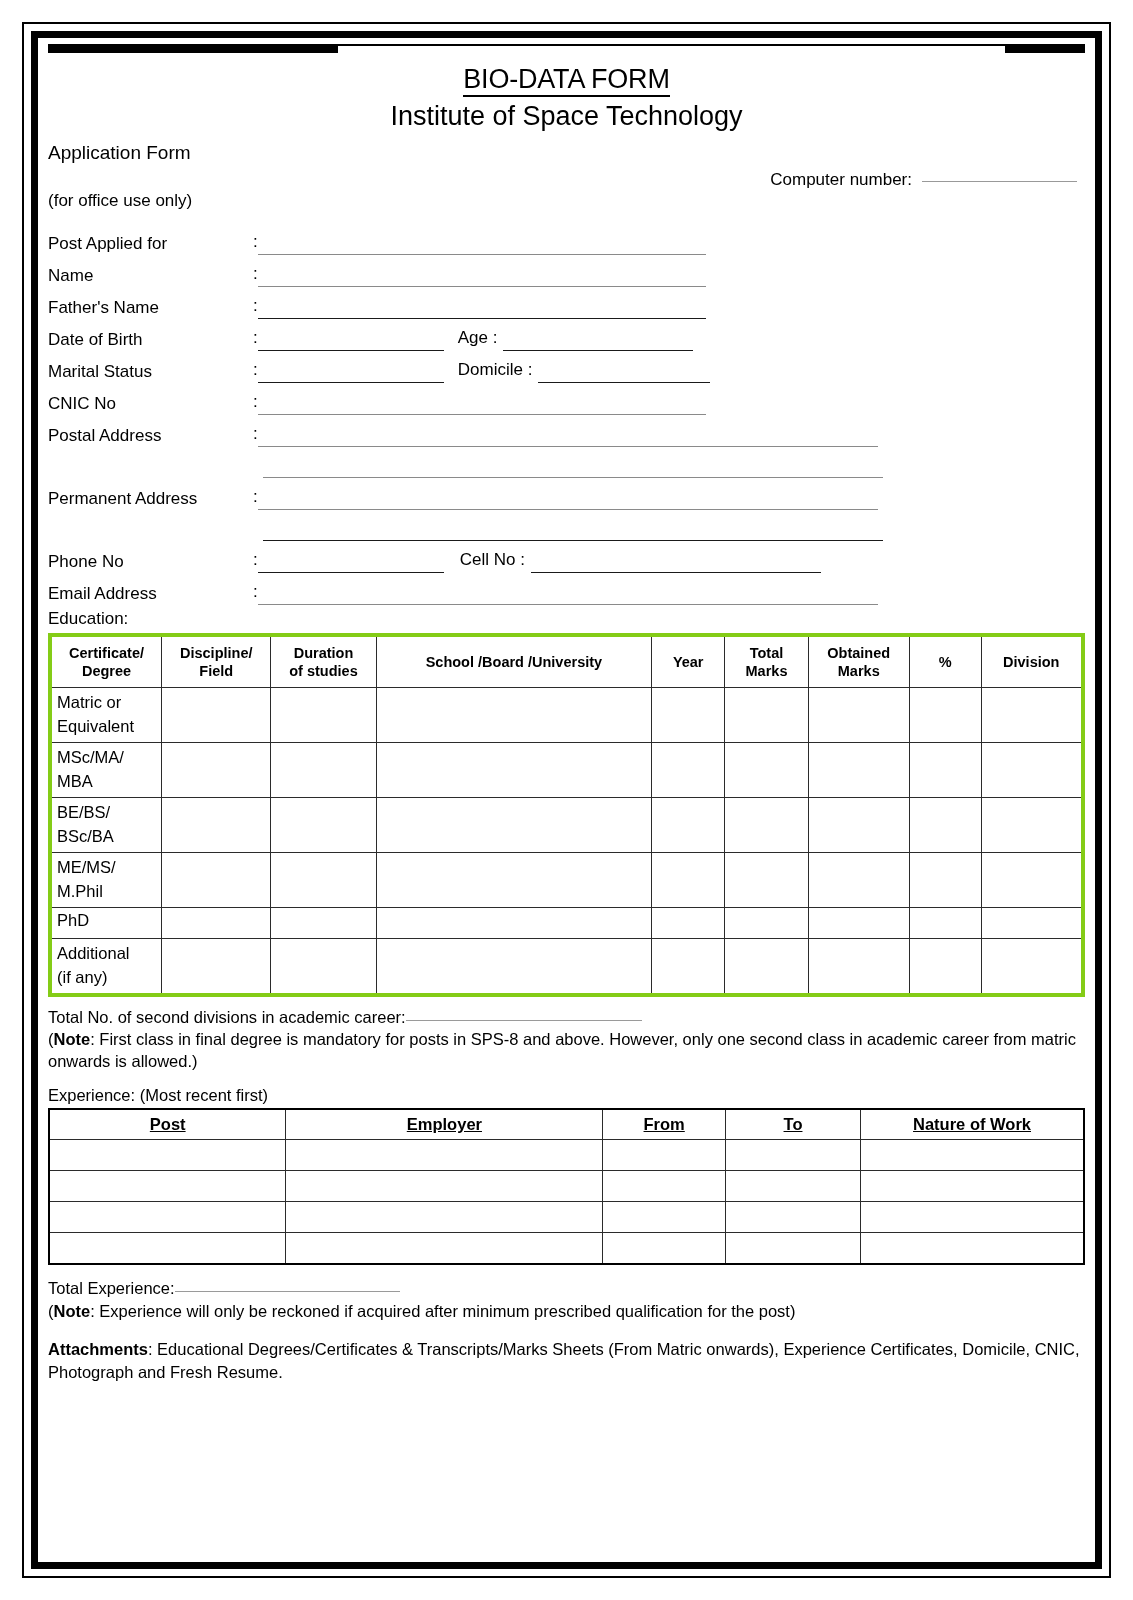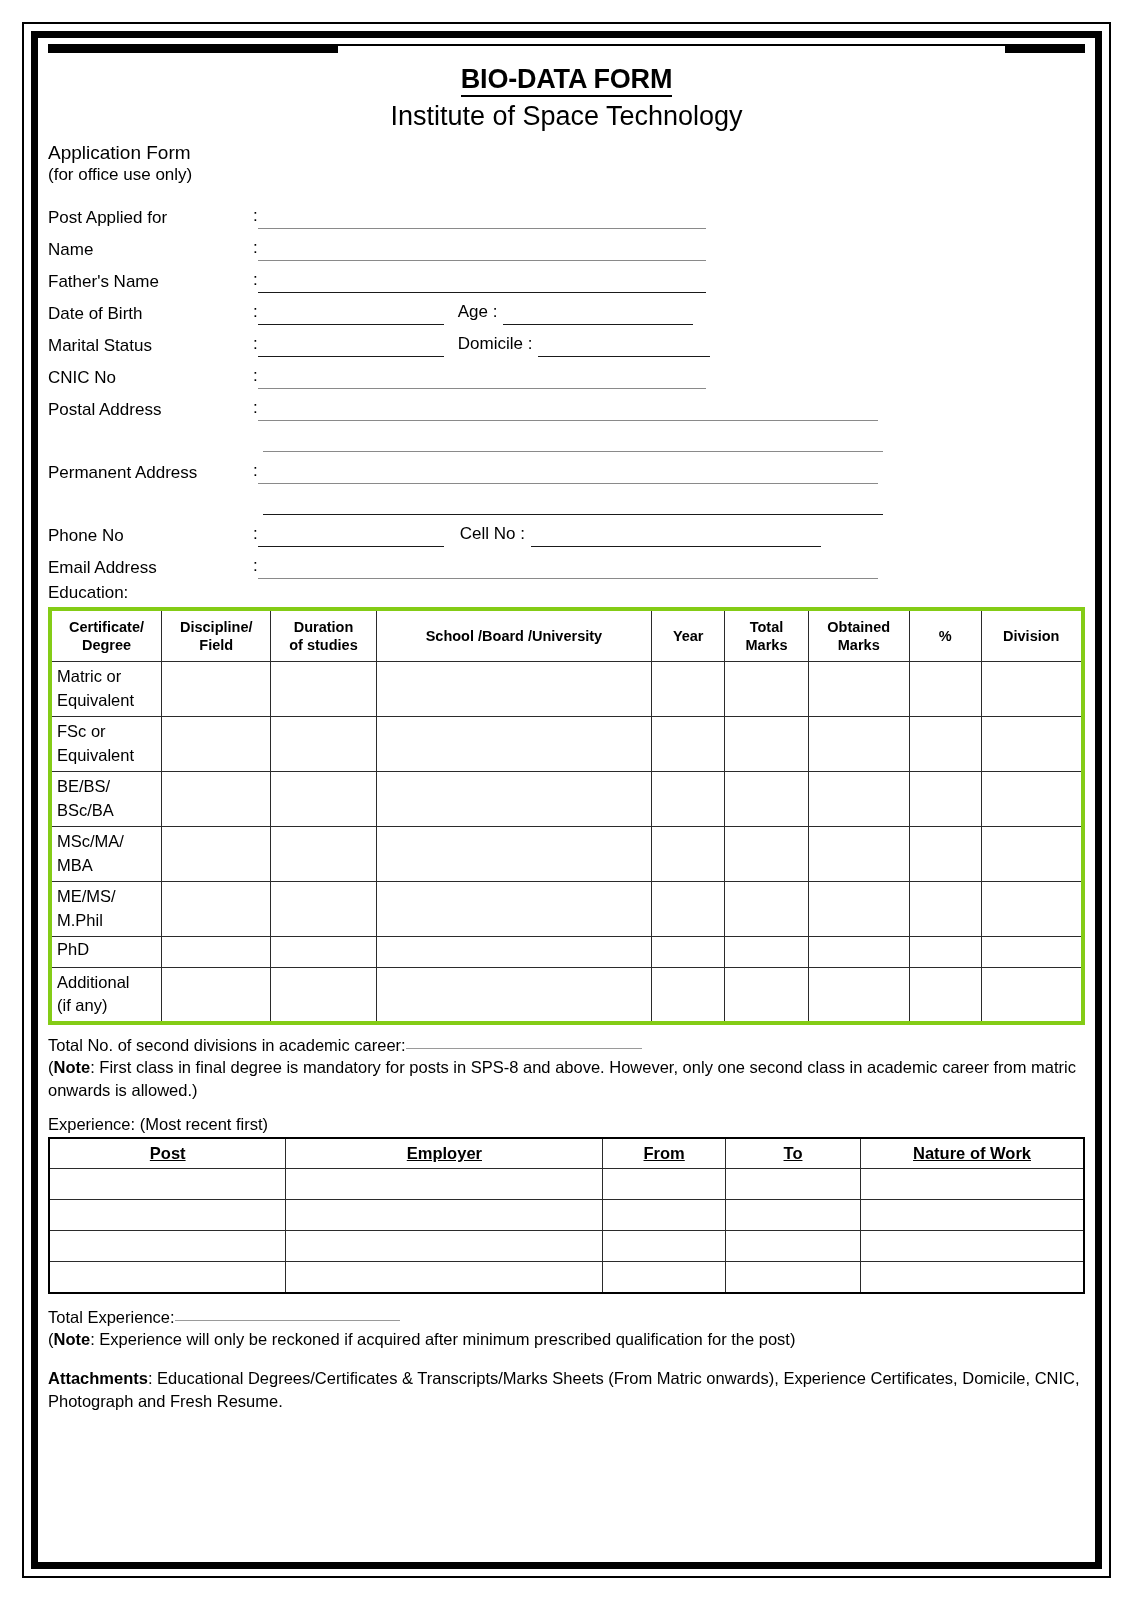--- a/index.html
+++ b/index.html
@@ -66,21 +66,21 @@
   .title-rule .rule-right {
     position: absolute;
     right: 0; top: 2px;
     width: 80px; height: 7px;
     background: #000;
   }
 
   .form-title {
     text-align: center;
     font-size: 27px;
-    font-weight: bold;
+    font-weight: normal;
     letter-spacing: -0.2px;
     margin-top: 10px;
     line-height: 1.05;
   }
   .form-title span {
     border-bottom: 2px solid #000;
     padding-bottom: 1px;
   }
   .org-name {
     text-align: center;
@@ -281,20 +281,23 @@
     <div class="rule-left"></div>
     <div class="rule-right"></div>
   </div>
 
   <div class="form-title">
     <span>BIO-DATA FORM</span>
   </div>
   <div class="org-name">Institute of Space Technology</div>
   <div class="app-form">Application Form</div>
 
+  <div class="computer-row">
+    <span class="cn-label">Computer number:</span><span class="cn-line"></span>
+  </div>
   <div class="office-use">(for office use only)</div>
 
 
   <div class="fields">
 
     <div class="frow">
       <div class="flabel">Post Applied for</div>
       <div class="fcolon">:</div>
       <div class="fline w-long"></div>
     </div>
@@ -432,50 +435,36 @@
         <td class="cell"></td>
         <td class="cell"></td>
         <td class="cell"></td>
         <td class="cell"></td>
         <td class="cell"></td>
         <td class="cell"></td>
         <td class="cell"></td>
       </tr>
       <tr>
         <td class="rowlabel">
-          <div>FSc or</div>
-          <div>Equivalent</div>
+          <div>MSc/MA/</div>
+          <div>MBA</div>
         </td>
         <td class="cell"></td>
         <td class="cell"></td>
         <td class="cell"></td>
         <td class="cell"></td>
         <td class="cell"></td>
         <td class="cell"></td>
         <td class="cell"></td>
         <td class="cell"></td>
       </tr>
       <tr>
         <td class="rowlabel">
           <div>BE/BS/</div>
           <div>BSc/BA</div>
-        </td>
-        <td class="cell"></td>
-        <td class="cell"></td>
-        <td class="cell"></td>
-        <td class="cell"></td>
-        <td class="cell"></td>
-        <td class="cell"></td>
-        <td class="cell"></td>
-        <td class="cell"></td>
-      </tr>
-      <tr>
-        <td class="rowlabel">
-          <div>MSc/MA/</div>
-          <div>MBA</div>
         </td>
         <td class="cell"></td>
         <td class="cell"></td>
         <td class="cell"></td>
         <td class="cell"></td>
         <td class="cell"></td>
         <td class="cell"></td>
         <td class="cell"></td>
         <td class="cell"></td>
       </tr>

